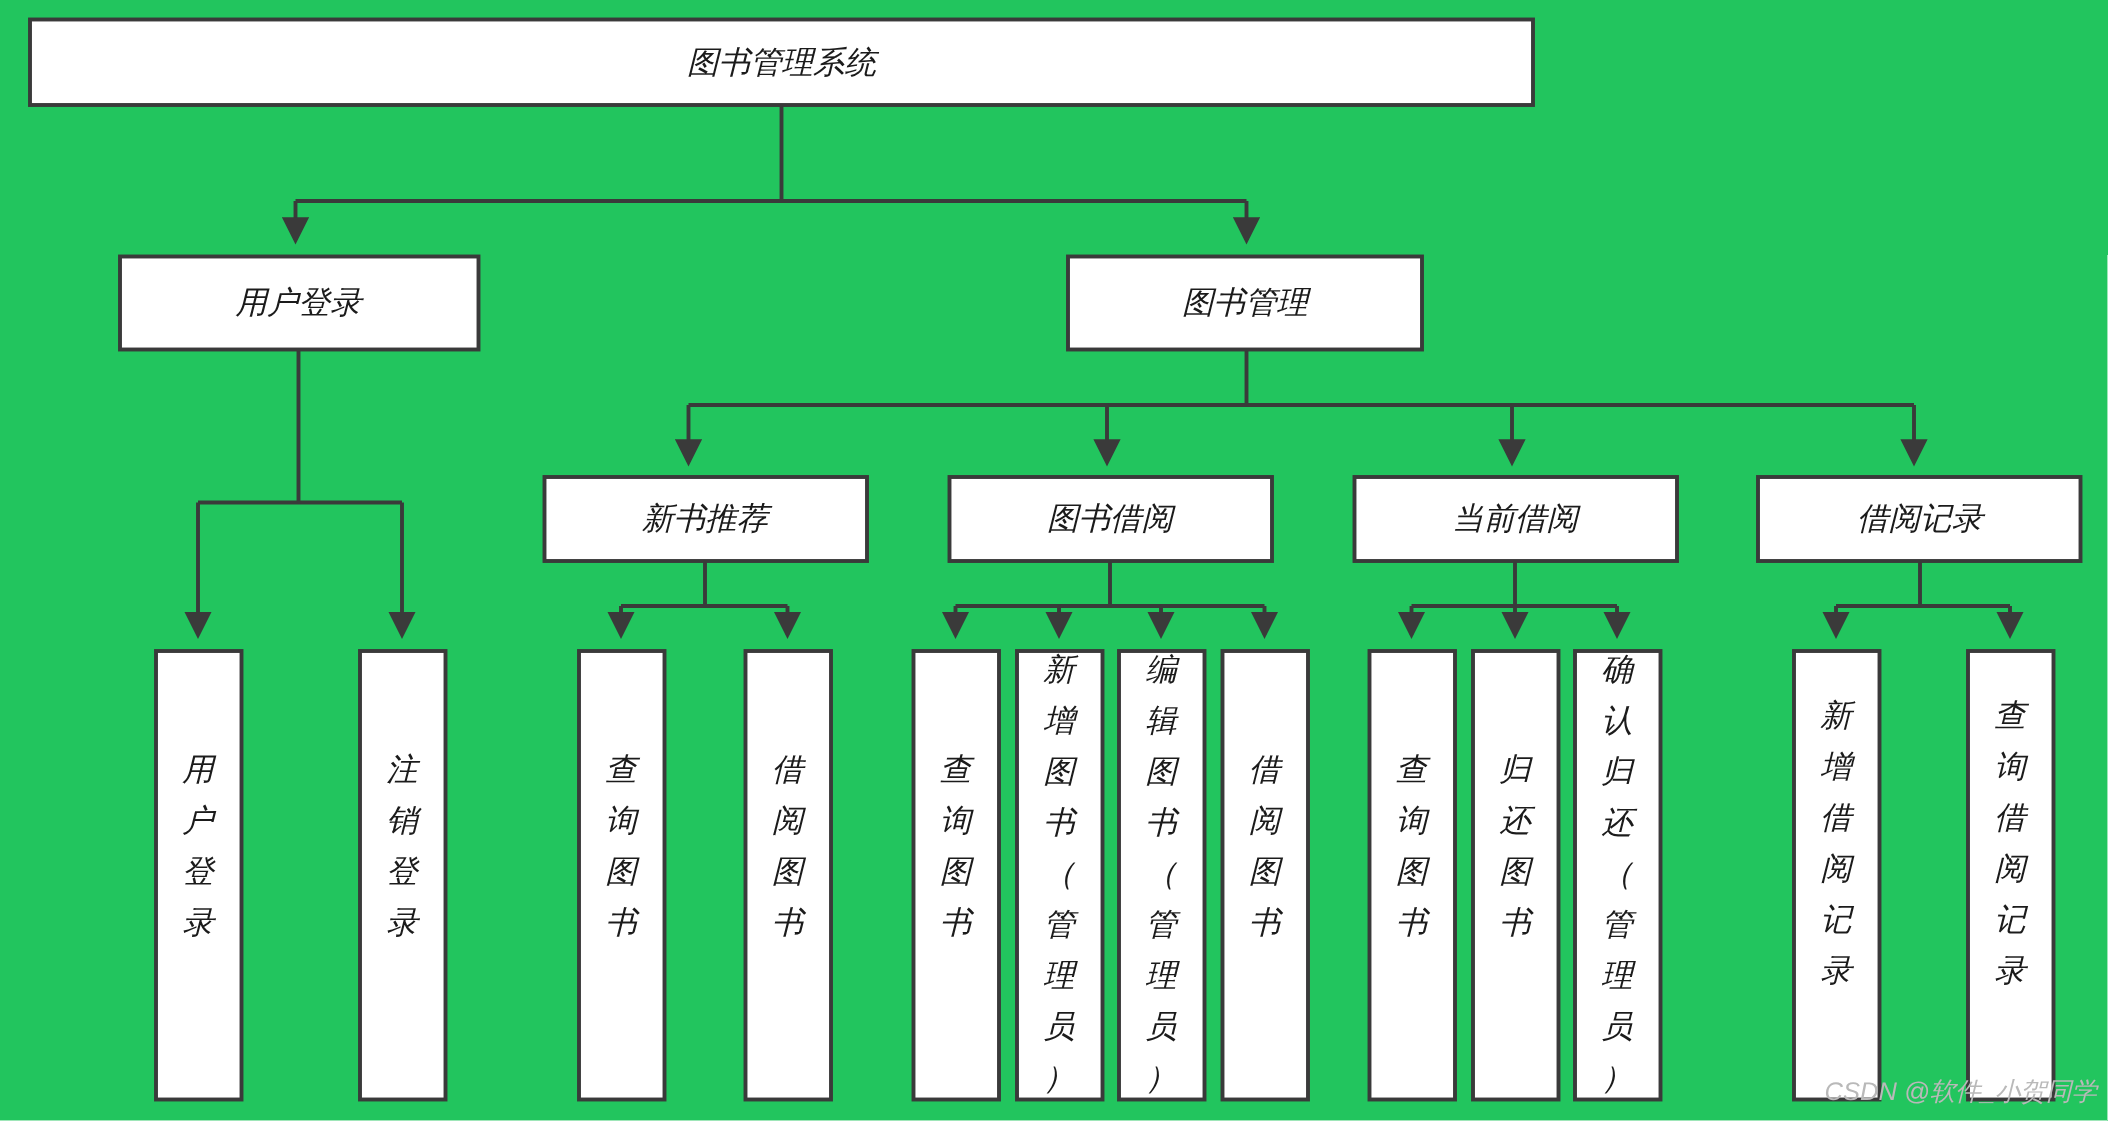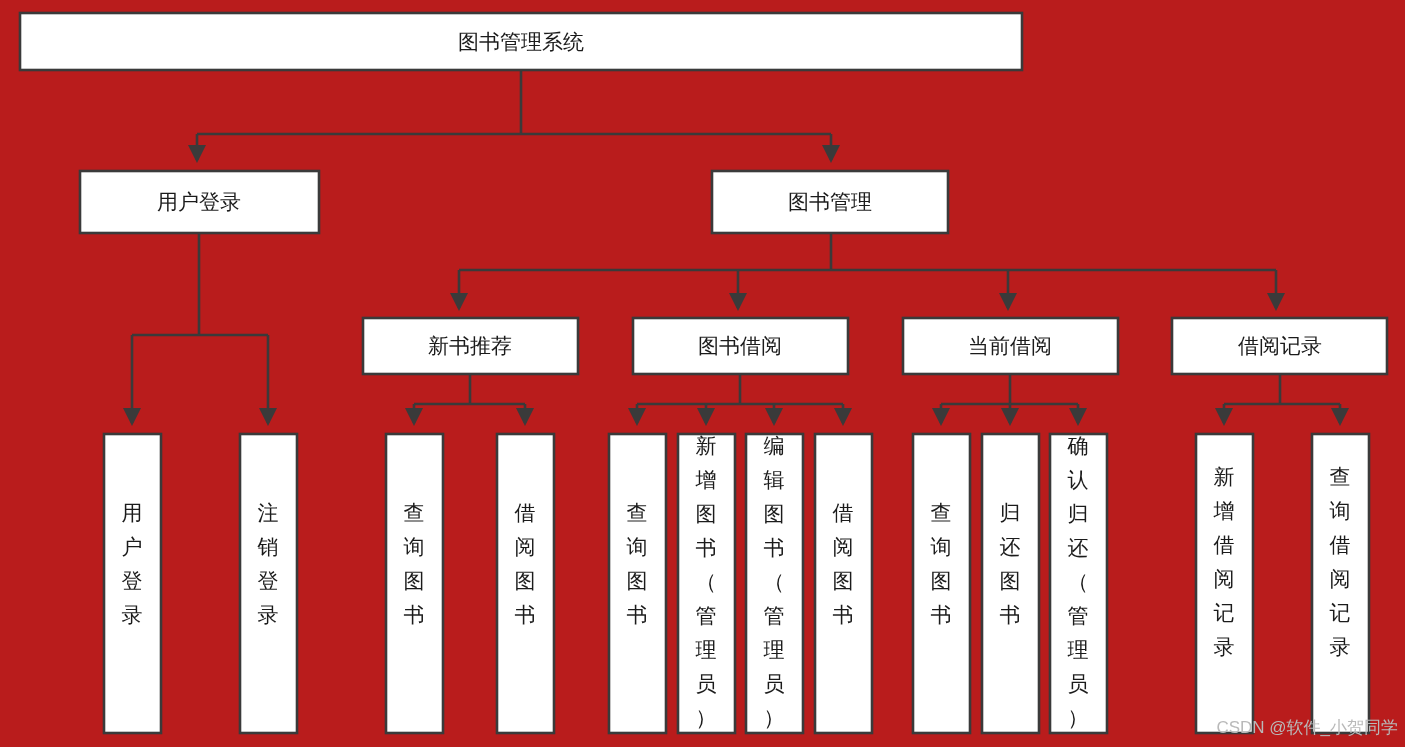--- a/index.html
+++ b/index.html
@@ -8,22 +8,23 @@
     padding: 0;
     background: #ffffff;
   }
   body {
     font-family: "Liberation Sans", "DejaVu Sans", sans-serif;
   }
   #diagram-root {
     position: relative;
     width: 1405px;
     height: 747px;
-    background: #b91c1c;
+    background: #22c55e;
     overflow: hidden;
+    font-style: italic;
   }
   svg#flow {
     position: absolute;
     top: 0;
     left: 0;
     width: 1405px;
     height: 747px;
   }
   .node-rect {
     fill: #ffffff;

